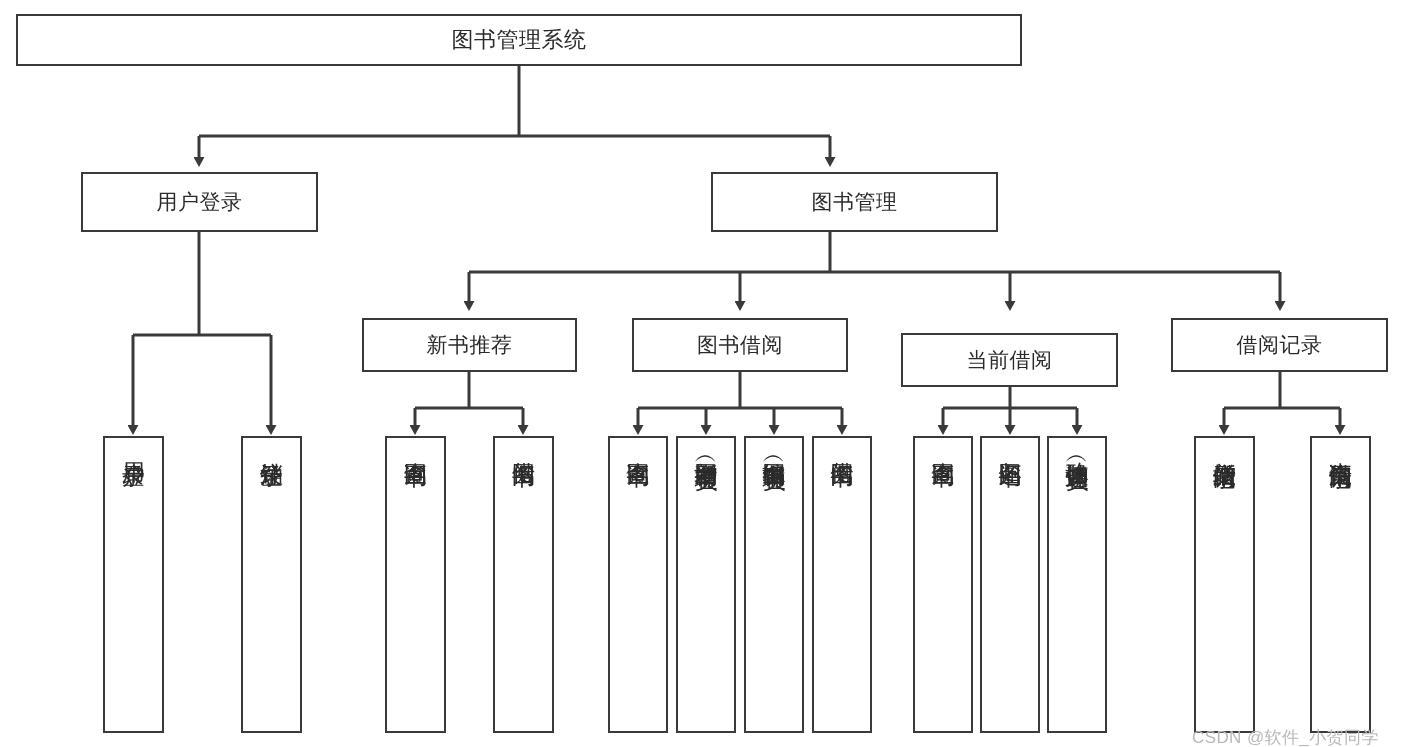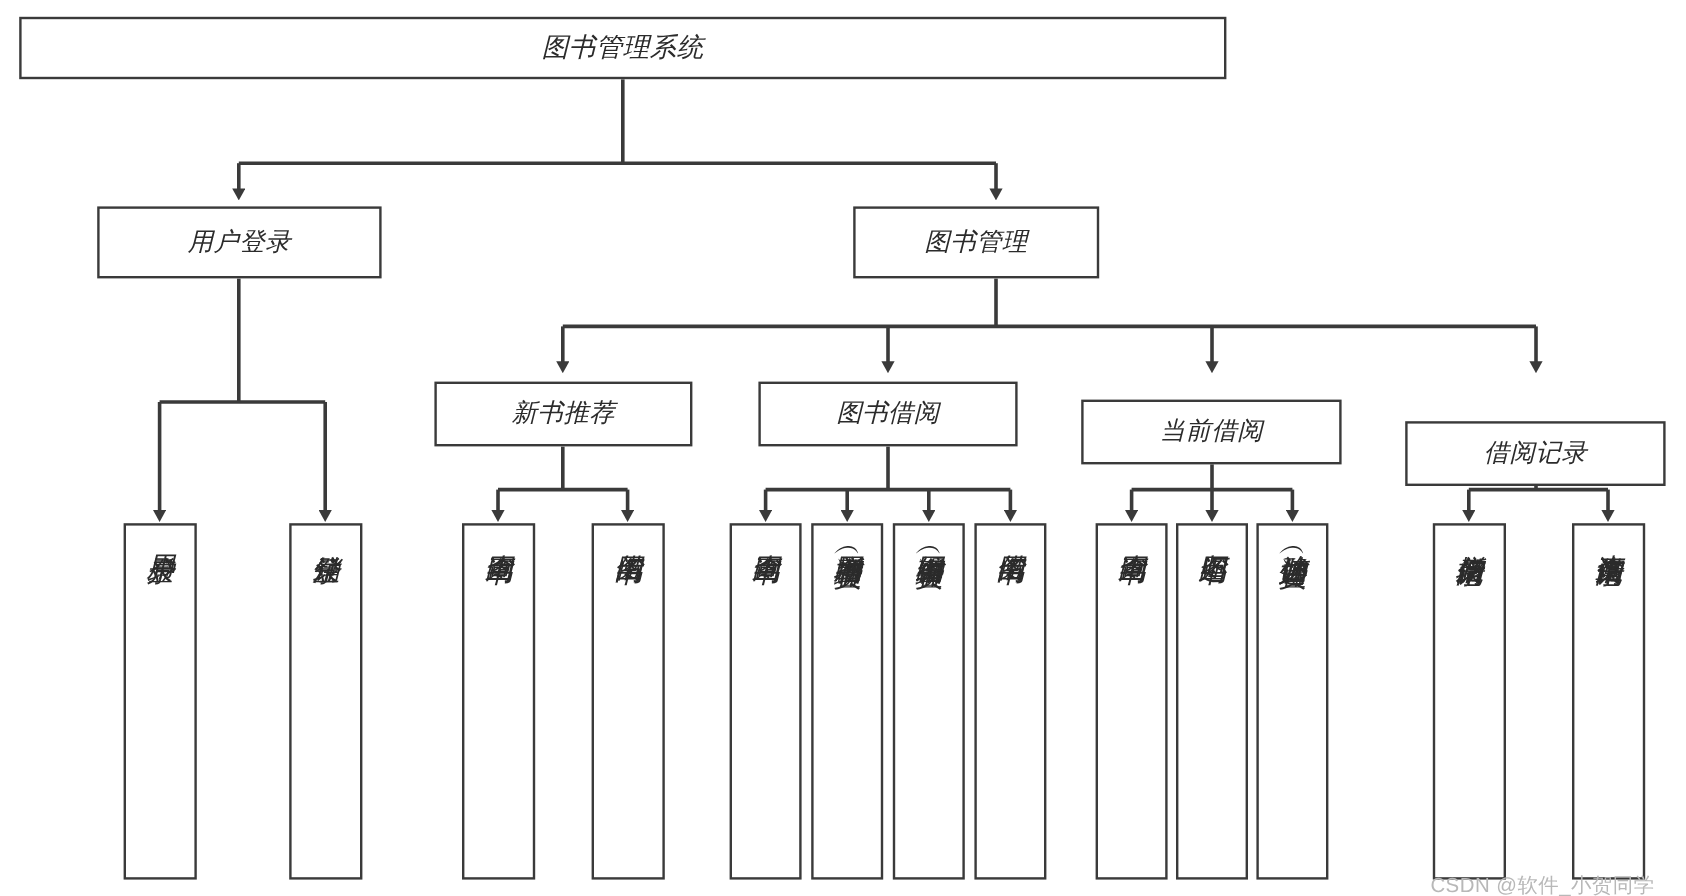--- a/index.html
+++ b/index.html
@@ -28,21 +28,20 @@
   .node {
     position: absolute;
     box-sizing: border-box;
     background: #ffffff;
     border: 2px solid #3a3a3a;
     display: flex;
     align-items: center;
     justify-content: center;
     color: #2b2b2b;
     z-index: 2;
-    font-style: italic;
   }
   .node .label {
     display: block;
     text-align: center;
     line-height: 1.08;
     letter-spacing: 0.5px;
   }
   
   .node.h .label {
     writing-mode: horizontal-tb;
@@ -128,34 +127,34 @@
     </g>
   </svg>
 
   <div class="node h root" style="left:16px; top:14px; width:1006px; height:52px;">
     <span class="label">图书管理系统</span>
   </div>
 
   <div class="node h" style="left:81px; top:172px; width:237px; height:60px;">
     <span class="label">用户登录</span>
   </div>
-  <div class="node h" style="left:711px; top:172px; width:205px; height:60px;">
+  <div class="node h" style="left:711px; top:172px; width:287px; height:60px;">
     <span class="label">图书管理</span>
   </div>
 
   <div class="node h" style="left:632px; top:318px; width:216px; height:54px;">
     <span class="label">图书借阅</span>
   </div>
   <div class="node h" style="left:362px; top:318px; width:215px; height:54px;">
     <span class="label">新书推荐</span>
   </div>
   <div class="node h" style="left:901px; top:333px; width:217px; height:54px;">
     <span class="label">当前借阅</span>
   </div>
-  <div class="node h" style="left:1171px; top:318px; width:217px; height:54px;margin-top:33px;">
+  <div class="node h" style="left:1171px; top:318px; width:217px; height:54px;">
     <span class="label">借阅记录</span>
   </div>
 
   <div class="node v" style="left:103px; top:436px; width:61px; height:297px;">
     <span class="label">用户登录</span>
   </div>
   <div class="node v" style="left:241px; top:436px; width:61px; height:297px;">
     <span class="label">注销登录</span>
   </div>
 

